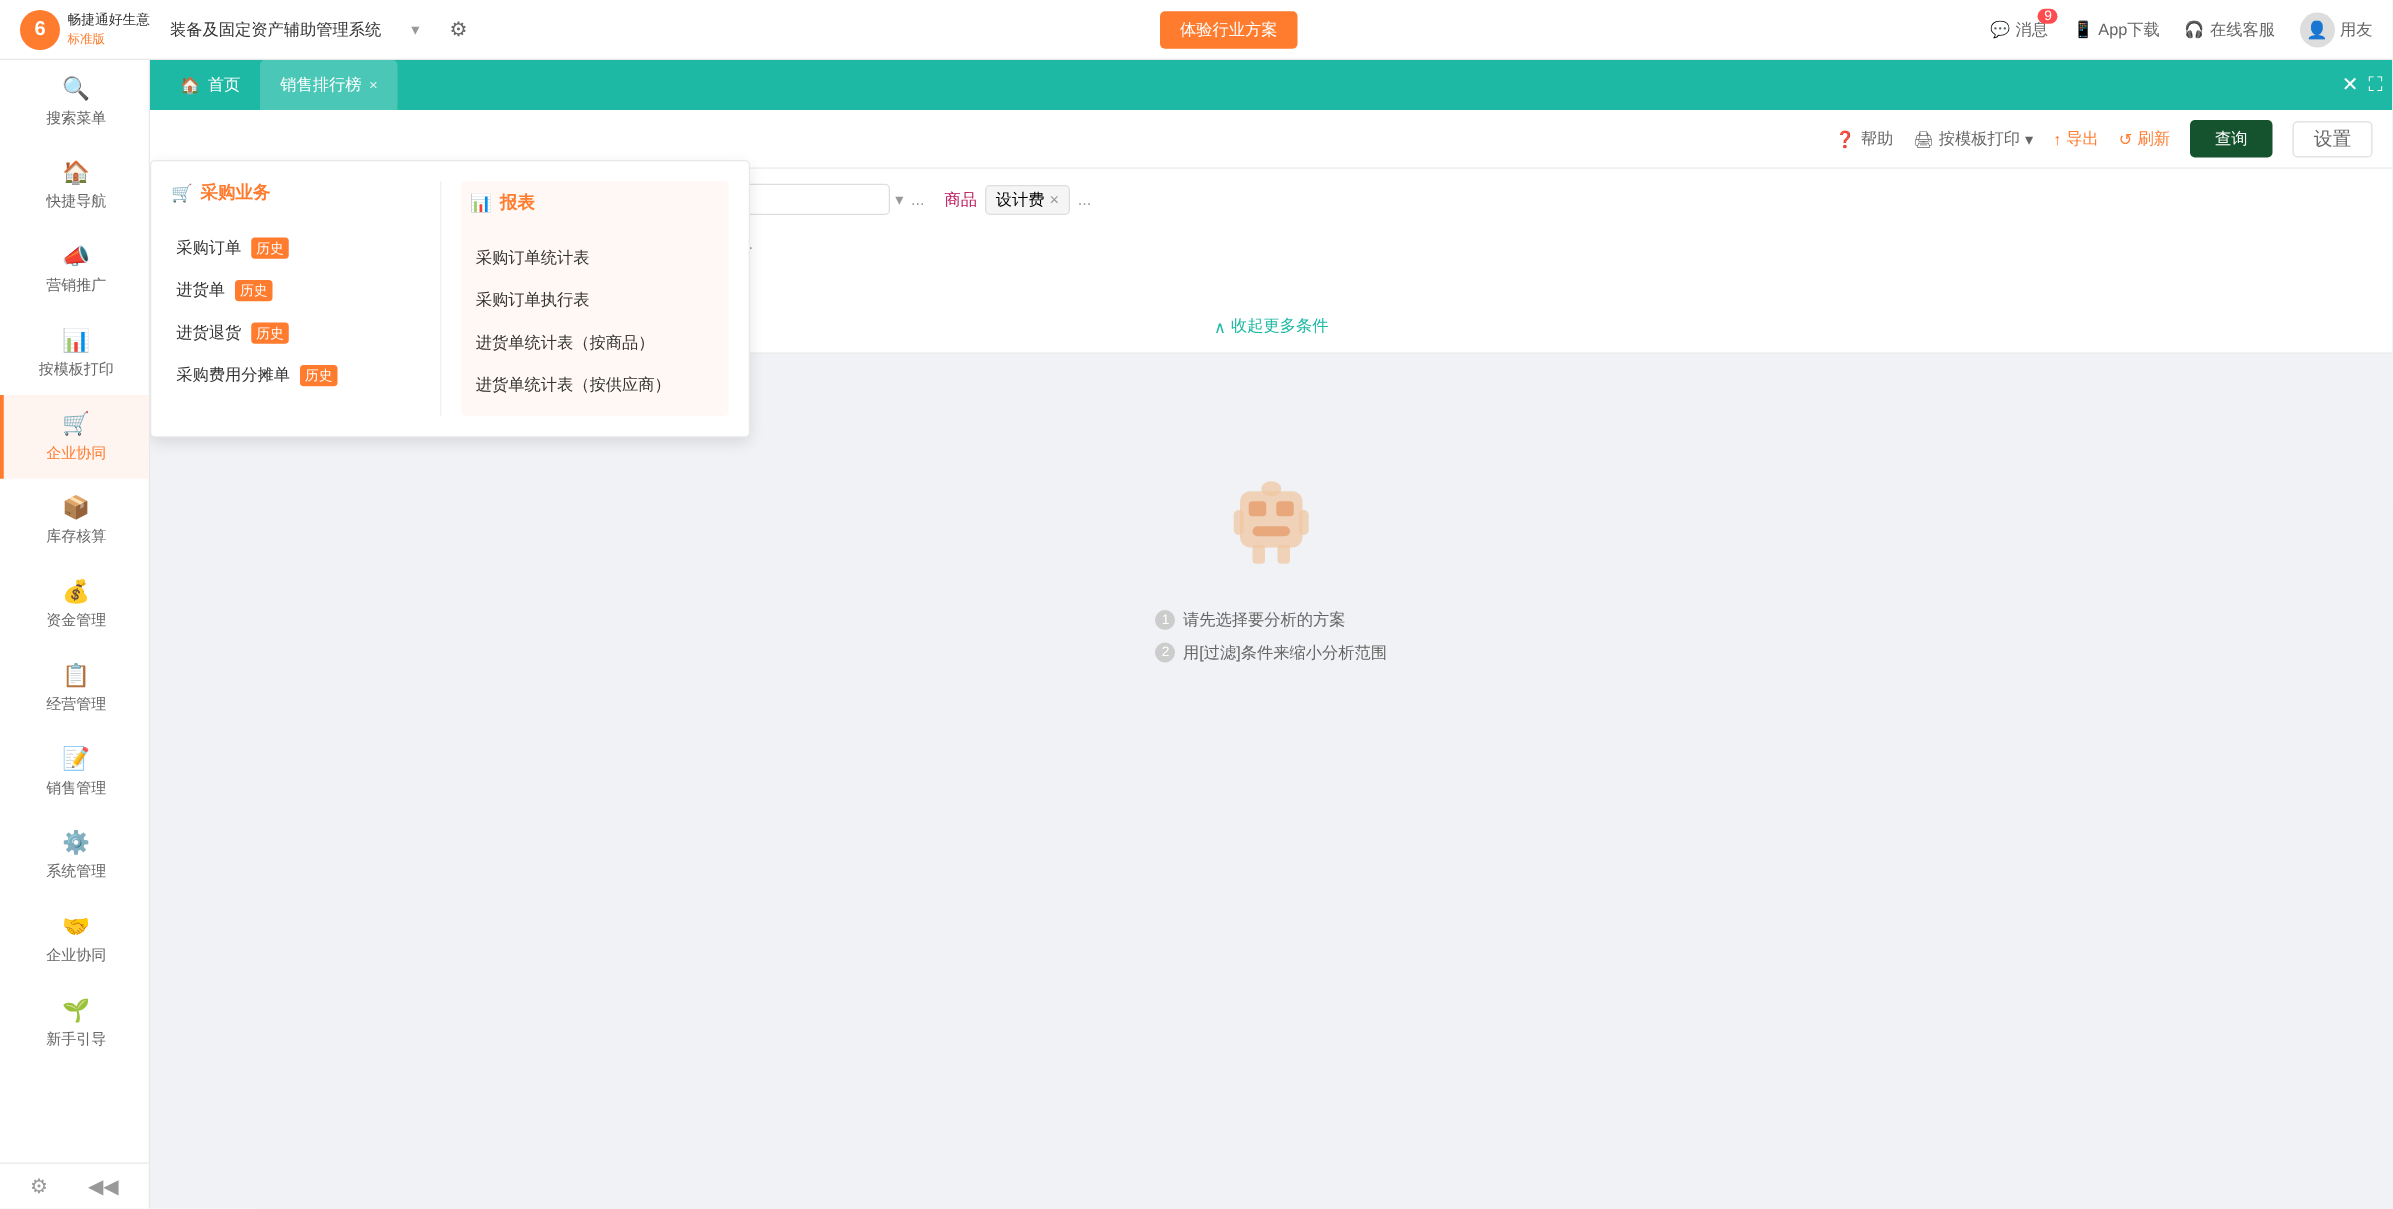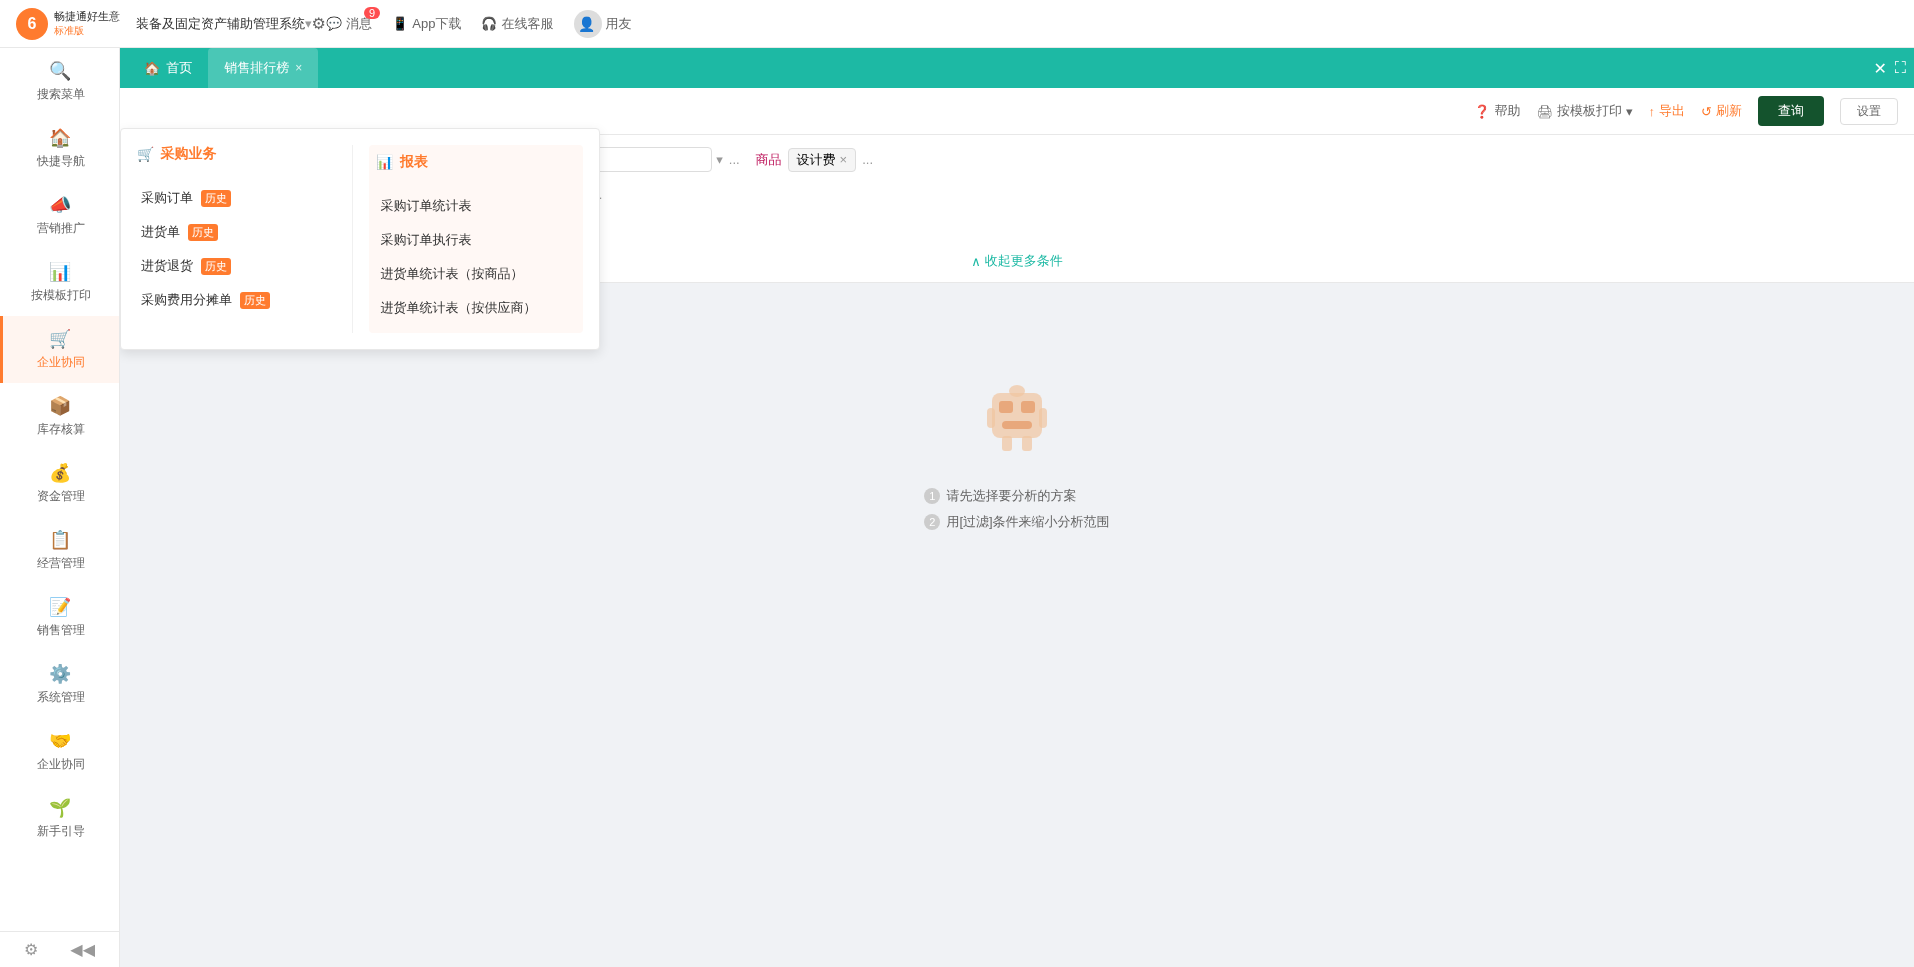--- a/index.html
+++ b/index.html
@@ -26,21 +26,21 @@
       width: 32px; height: 32px;
       background: #ff7b2e;
       border-radius: 50%;
       display: flex; align-items: center; justify-content: center;
       color: white; font-weight: bold; font-size: 16px;
     }
     .logo-text { font-size: 11px; color: #333; line-height: 1.3; }
     .logo-badge { font-size: 10px; color: #ff7b2e; }
 
     .system-title {
-      display: flex; align-items: center; gap: 0;
+      display: flex; align-items: center; gap: 24px;
       color: #333; font-size: 13px;
     }
 
     .header-center { flex: 1; display: flex; justify-content: center; }
     .trial-btn {
       background: #ff7b2e;
       color: white;
       border: none;
       border-radius: 4px;
       padding: 6px 16px;
@@ -121,21 +121,21 @@
       padding: 8px 16px;
       display: flex;
       align-items: center;
       justify-content: flex-end;
       gap: 16px;
       border-bottom: 1px solid #e8e8e8;
     }
     .toolbar-btn { color: #666; font-size: 13px; cursor: pointer; display: flex; align-items: center; gap: 4px; }
     .toolbar-btn-orange { color: #ff7b2e; }
     .query-btn { background: #14532d; color: white; border: none; border-radius: 4px; padding: 6px 20px; font-size: 13px; cursor: pointer; }
-    .set-btn { border: 1px solid #ddd; background: white; color: #666; border-radius: 4px; padding: 4px 16px; font-size: 12px; cursor: pointer; }
+    .set-btn { border: 1px solid #ddd; background: white; color: #666; border-radius: 4px; padding: 4px 16px; font-size: 15px; cursor: pointer; }
 
     
     .filter-area {
       background: white;
       padding: 12px 16px;
       border-bottom: 1px solid #e8e8e8;
     }
     .filter-row { display: flex; align-items: center; gap: 16px; margin-bottom: 10px; flex-wrap: wrap; }
     .filter-item { display: flex; align-items: center; gap: 6px; }
     .filter-label { color: #be185d; font-size: 13px; white-space: nowrap; }
@@ -225,20 +225,23 @@
       <div class="logo-badge">标准版</div>
     </div>
   </div>
 
   <div class="system-title">
     <span>装备及固定资产辅助管理系统</span>
     <span style="color:#999;cursor:pointer;">▾</span>
     <span style="color:#666;cursor:pointer;font-size:16px;">⚙</span>
   </div>
 
+  <div class="header-center">
+    <button class="trial-btn">体验行业方案</button>
+  </div>
 
   <div class="header-right">
     <div class="header-right-item">
       <span>💬</span>
       <span>消息</span>
       <span class="badge">9</span>
     </div>
     <div class="header-right-item">
       <span>📱</span>
       <span>App下载</span>

